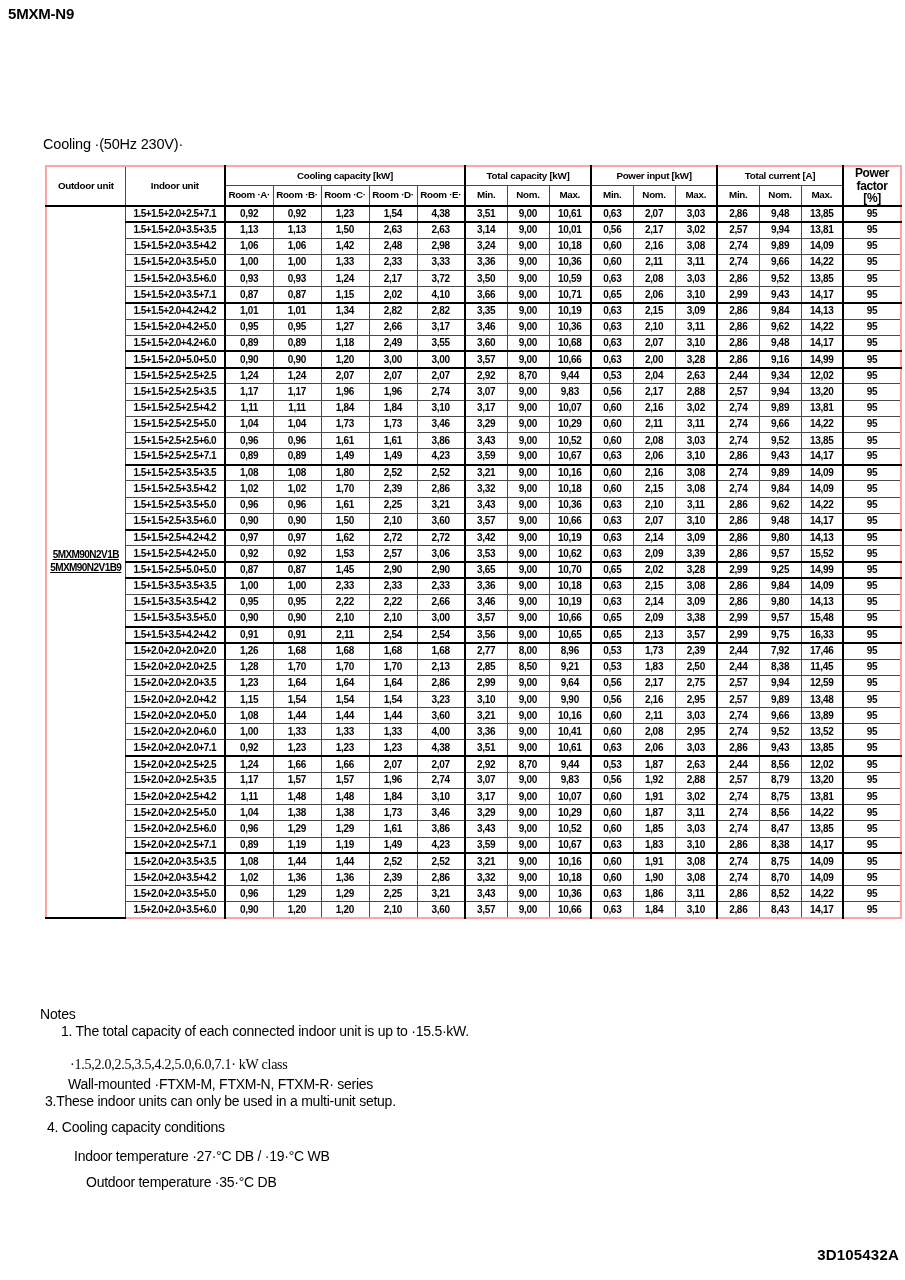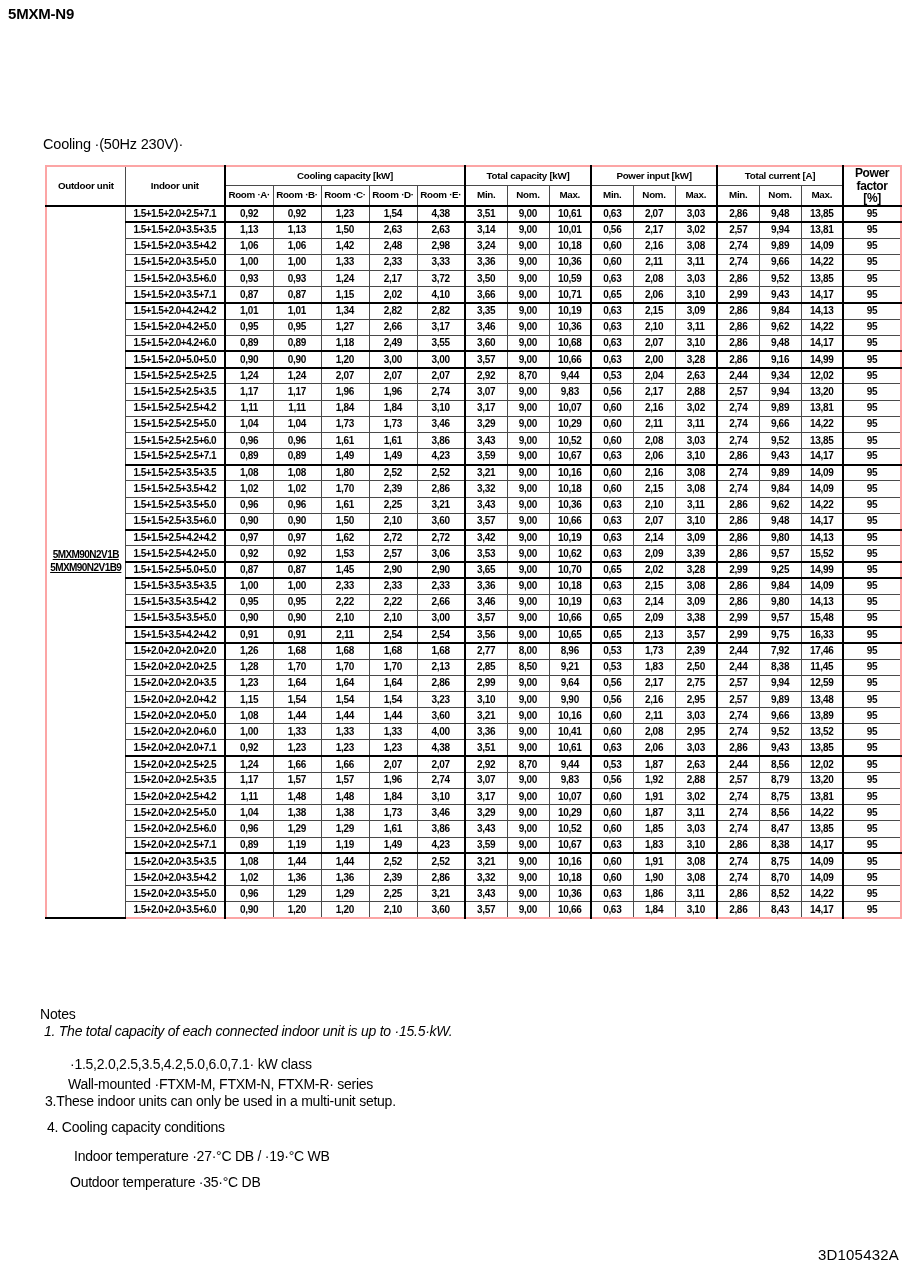--- a/index.html
+++ b/index.html
@@ -42,31 +42,31 @@
   .spec thead th.pf-head { white-space: pre-line; font-size: 12px; letter-spacing: -0.4px; }
   .spec tbody td { font-size: 10px; height: 16.2px; line-height: 1; }
   .spec td.combo { letter-spacing: -0.55px; font-size: 10px; }
   .spec td.outdoor { font-size: 10px; letter-spacing: -0.55px; line-height: 1.25; text-decoration: underline; }
   .spec .gl { border-left-width: 2px; border-left-color: #000; }
   .spec tr.sep td { border-bottom-width: 2px; border-bottom-color: #000; }
   .spec tbody tr:first-child td { border-top-width: 2px; border-top-color: #000; }
   .notes { position: absolute; top: 1006px; left: 40px; width: 700px; }
   .notes .notes-title { font-size: 14px; margin: 0 0 1px 0; letter-spacing: -0.2px; }
   .notes p { margin: 0; font-size: 14px; line-height: 17px; letter-spacing: -0.25px; }
-  .notes .n1  { margin-left: 4px;  margin-bottom: 16px; font-style: italic; }
+  .notes .n1  { margin-left: 21px;  margin-bottom: 16px; }
   .notes .n2  { margin-left: 5px;  margin-bottom: 5px; }
-  .notes .n2a { margin-left: 30px; margin-bottom: 3px; }
+  .notes .n2a { margin-left: 30px; margin-bottom: 3px; font-family: Liberation Serif, serif; }
   .notes .n2b { margin-left: 28px; margin-bottom: 0px; }
   .notes .n3  { margin-left: 5px;  margin-bottom: 9px; }
   .notes .n4  { margin-left: 7px;  margin-bottom: 12px; }
   .notes .n4a { margin-left: 34px; margin-bottom: 9px; }
-  .notes .n4b { margin-left: 30px; }
+  .notes .n4b { margin-left: 46px; }
   .doc-code {
     position: absolute; top: 1246px; right: 6px;
-    font-size: 15px; font-weight: normal; letter-spacing: 0.2px;
+    font-size: 15px; font-weight: bold; letter-spacing: 0.2px;
   }
 </style>
 </head>
 <body>
 
 <div class="model-header">5MXM-N9</div>
 
 <div class="section-title">Cooling ·(50Hz 230V)·</div>
 
 <table class="spec">

